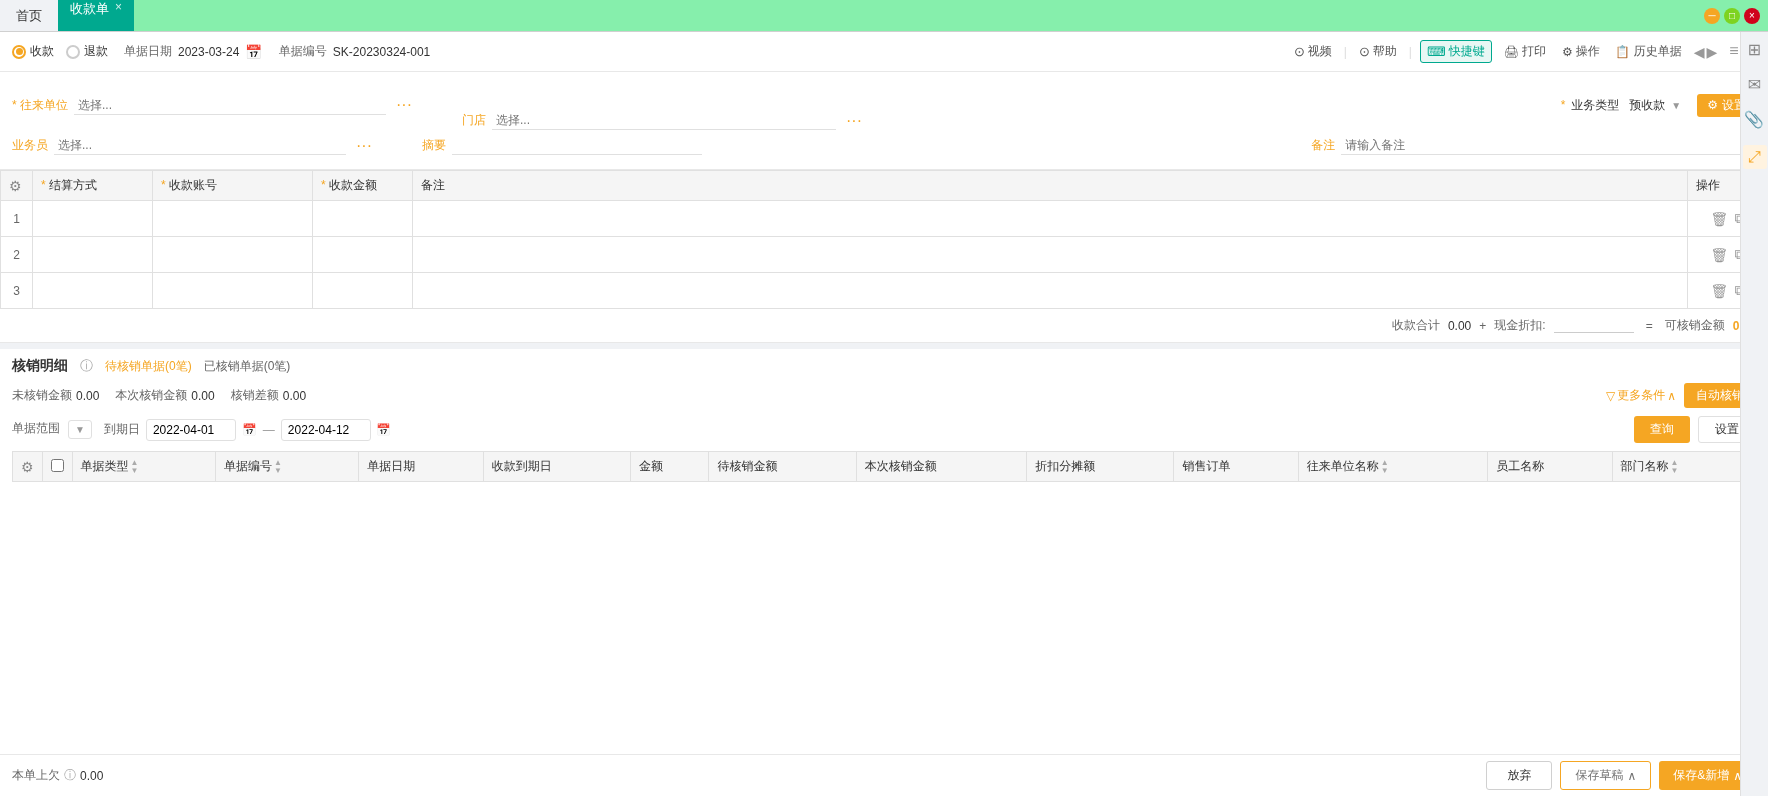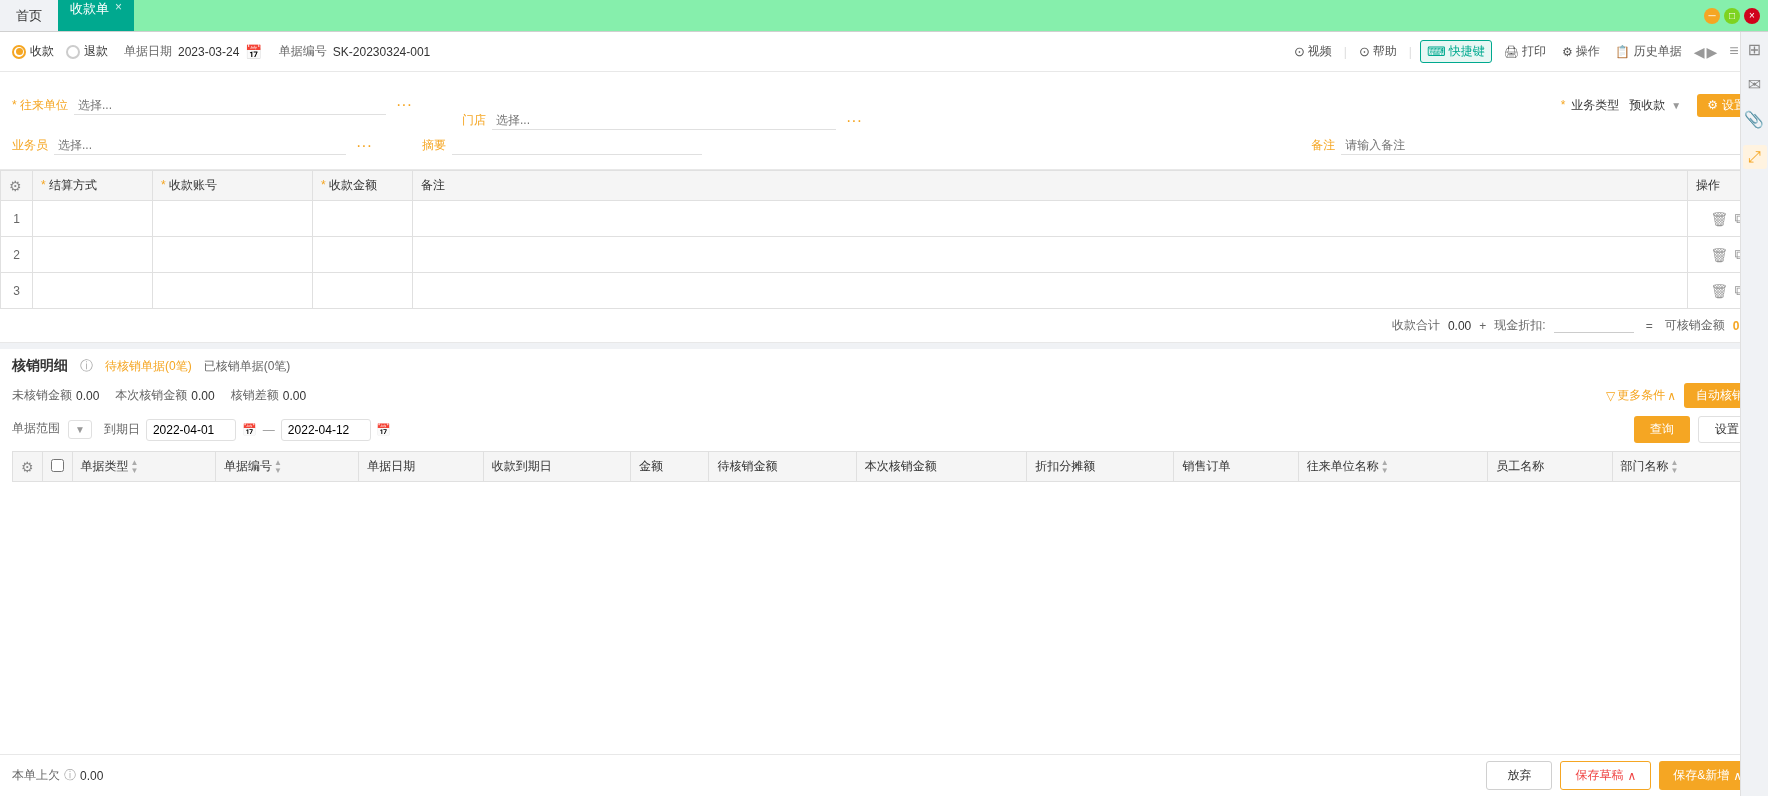--- a/index.html
+++ b/index.html
@@ -101,21 +101,21 @@
     .sort-arrows { display: flex; flex-direction: column; line-height: 1; }
     .sort-arrow { font-size: 8px; color: #aaa; }
 
     
     .bottom-bar { display: flex; align-items: center; padding: 6px 12px; background: white; border-top: 1px solid #e8e8e8; margin-top: auto; }
     .bottom-info { display: flex; align-items: center; gap: 4px; font-size: 12px; color: #666; }
     .bottom-info-icon { color: #aaa; cursor: pointer; }
     .bottom-info-value { color: #333; }
     .bottom-actions { margin-left: auto; display: flex; gap: 8px; }
     .btn-abandon { background: white; color: #333; border: 1px solid #d0d0d0; border-radius: 3px; padding: 5px 20px; cursor: pointer; font-size: 12px; }
-    .btn-draft { background: white; color: #ef4444; border: 1px solid #f5a623; border-radius: 3px; padding: 5px 14px; cursor: pointer; font-size: 12px; display: flex; align-items: center; gap: 4px; }
+    .btn-draft { background: white; color: #737373; border: 1px solid #f5a623; border-radius: 3px; padding: 5px 14px; cursor: pointer; font-size: 12px; display: flex; align-items: center; gap: 4px; }
     .btn-save-new { background: #f5a623; color: white; border: none; border-radius: 3px; padding: 5px 14px; cursor: pointer; font-size: 12px; display: flex; align-items: center; gap: 4px; }
 
     
     .right-sidebar { position: fixed; right: 0; top: 32px; width: 28px; background: #f0f2f5; border-left: 1px solid #e0e0e0; display: flex; flex-direction: column; align-items: center; padding: 8px 0; gap: 16px; height: calc(796px - 32px); }
     .sidebar-icon { cursor: pointer; color: #888; font-size: 16px; display: flex; align-items: center; justify-content: center; }
     .sidebar-icon.active { color: #f5a623; background: #fff3e0; border-radius: 3px; width: 24px; height: 24px; }
 
     .section-divider { height: 6px; background: #f0f2f5; }
 
     .chevron-down { font-size: 10px; color: #999; }

